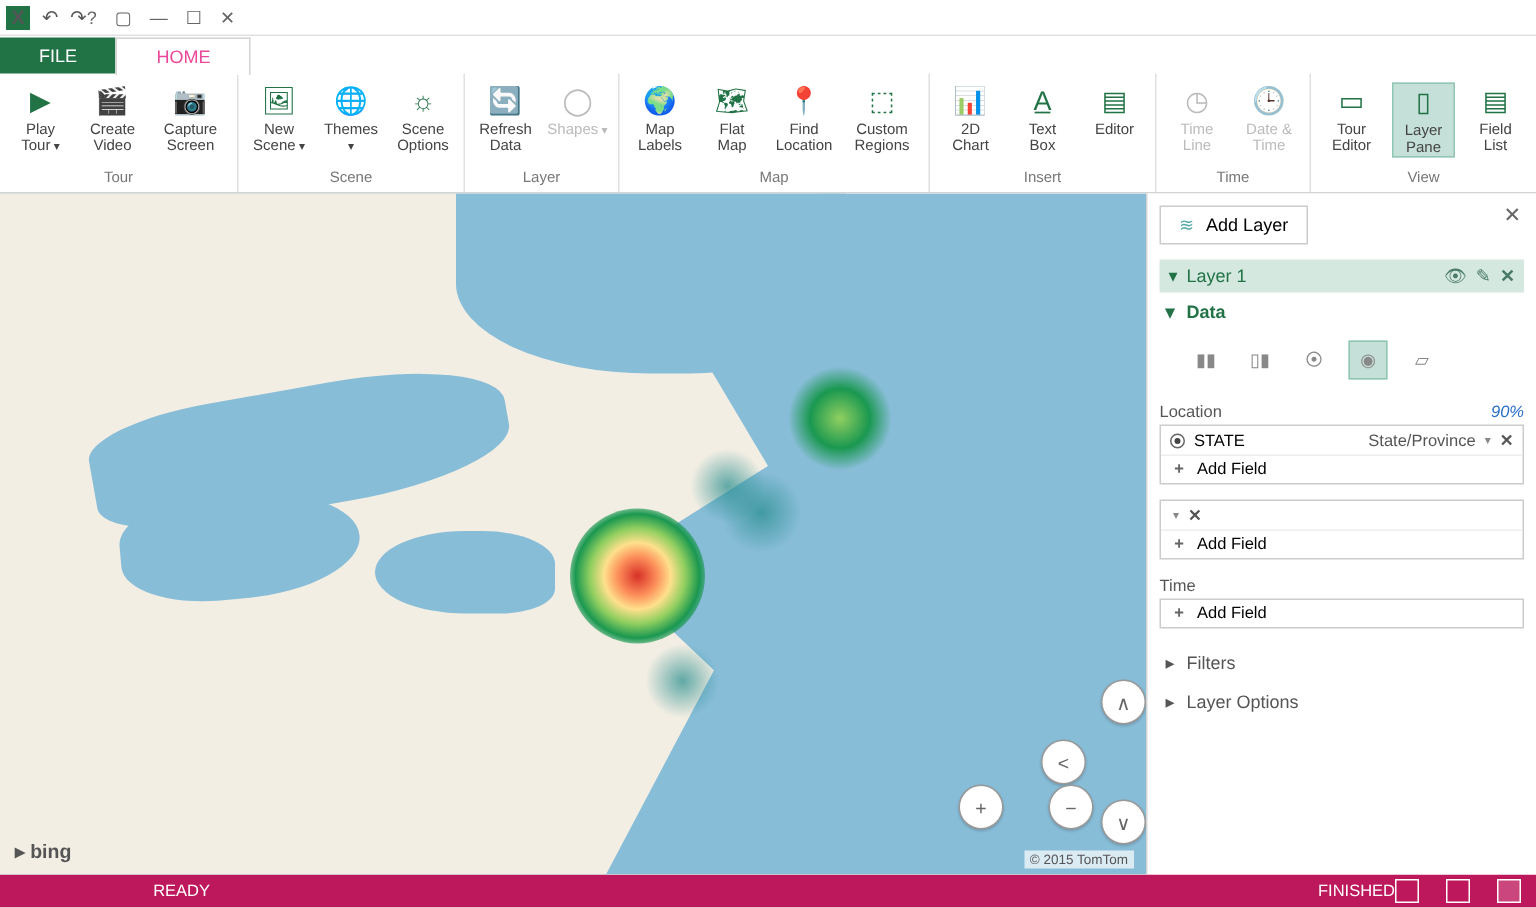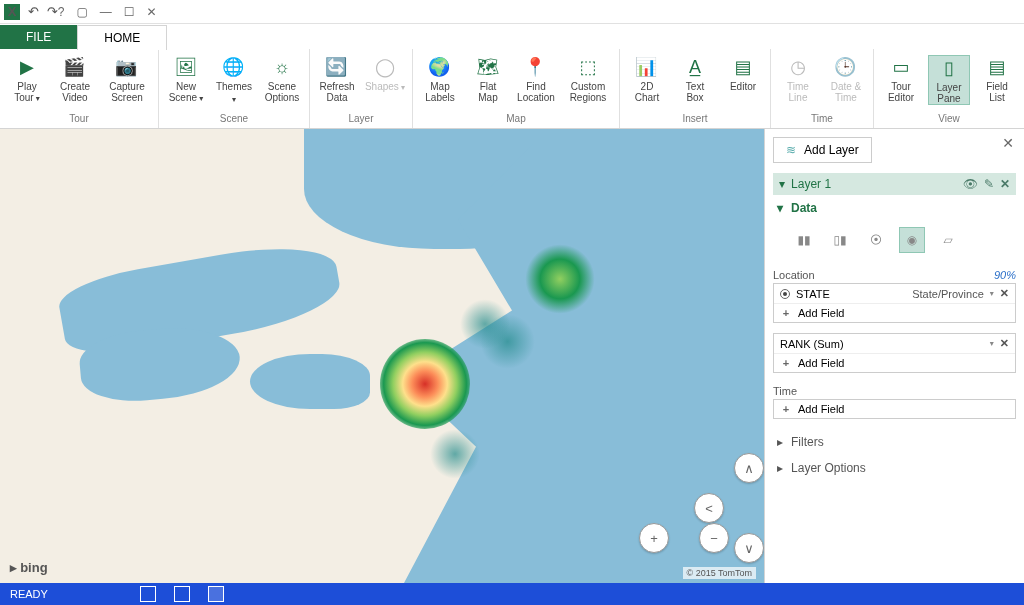--- a/index.html
+++ b/index.html
@@ -11,21 +11,21 @@
 .title-bar .qat span { color: #555; cursor: pointer; font-size: 13px; }
 .title-bar .title { flex: 1; text-align: center; color: #666; font-size: 12px; }
 .title-bar .win-controls { display: flex; gap: 12px; color: #666; }
 .title-bar .win-controls span { cursor: pointer; }
 .excel-logo { width: 16px; height: 16px; background:#217346; color:#fff; font-size:10px; font-weight:bold; display:inline-flex; align-items:center; justify-content:center; }
 
 
 .tabs { height: 25px; display: flex; align-items: flex-end; background: #fff; }
 .tab { padding: 5px 26px; font-size: 12px; cursor: pointer; }
 .tab.file { background: #217346; color: #fff; }
-.tab.home { background: #fff; color: #000000; border: 1px solid #d4d4d4; border-bottom: none; position: relative; top:1px;margin-top:33px; }
+.tab.home { background: #fff; color: #ec4899; border: 1px solid #d4d4d4; border-bottom: none; position: relative; top:1px;margin-top:33px; }
 
 
 .ribbon { height: 80px; display: flex; border-bottom: 1px solid #d4d4d4; background: #fff; }
 .group { display: flex; flex-direction: column; align-items: center; padding: 2px 6px; border-right: 1px solid #e0e0e0; }
 .group-items { display: flex; gap: 6px; flex: 1; align-items: flex-start; padding-top: 4px; }
 .group-label { font-size: 10px; color: #777; padding: 2px 0; }
 .ritem { display: flex; flex-direction: column; align-items: center; width: 42px; cursor: pointer; }
 .ritem.wide { width: 50px; }
 .ritem .icon { width: 24px; height: 24px; display: flex; align-items: center; justify-content: center; font-size: 18px; color: #217346; }
 .ritem .icon.disabled { color: #bbb; }
@@ -80,21 +80,21 @@
 .field-row:last-child { border-bottom:none; }
 .field-row .radio { width:10px; height:10px; border:1px solid #666; border-radius:50%; margin-right:6px; display:inline-flex; align-items:center; justify-content:center;}
 .field-row .radio.on::after { content:""; width:4px; height:4px; background:#444; border-radius:50%; }
 .field-row .name { flex:1; }
 .field-row .sel { color:#555; margin-right:4px; }
 .field-row .plus { width:12px; text-align:center; margin-right:6px; color:#666; font-weight:bold;}
 .field-row .x { color:#555; cursor:pointer; font-weight:bold; margin-left:4px;}
 .field-row .dd { color:#888; font-size:8px; margin: 0 2px;}
 
 
-.status-bar { height:22px; background:#1d4ed8; color:#fff; display:flex; align-items:center; padding:0 10px; font-size:11px; }
+.status-bar { height:22px; background:#be185d; color:#fff; display:flex; align-items:center; padding:0 10px; font-size:11px;text-align:right; }
 .status-bar .s1 { width:130px; }
 .status-bar .s2 { flex:1; }
 .status-bar .sicons { display:flex; gap:18px; }
 .status-bar .sicons span { width:16px; height:16px; border:1px solid #fff; display:inline-block; cursor:pointer;}
 </style>
 </head>
 <body>
 
 <div class="title-bar">
   <div class="qat">
@@ -311,21 +311,20 @@
           <span class="plus">+</span>
           <span class="name">Add Field</span>
         </div>
       </div>
     </div>
 
     
     <div class="field-group">
       <div class="field-box">
         <div class="field-row">
-          <span class="name">RANK (Sum)</span>
           <span class="dd">▾</span>
           <span class="x">✕</span>
         </div>
         <div class="field-row">
           <span class="plus">+</span>
           <span class="name">Add Field</span>
         </div>
       </div>
     </div>
 
@@ -348,18 +347,19 @@
     </div>
     <div class="section-toggle collapsed">
       <span>▸</span>
       <span>Layer Options</span>
     </div>
   </div>
 </div>
 
 <div class="status-bar">
   <div class="s1">READY</div>
+  <div class="s2">FINISHED</div>
   <div class="sicons">
     <span></span>
     <span></span>
     <span style="background:rgba(255,255,255,0.2);"></span>
   </div>
 </div>
 
 </body></html>

